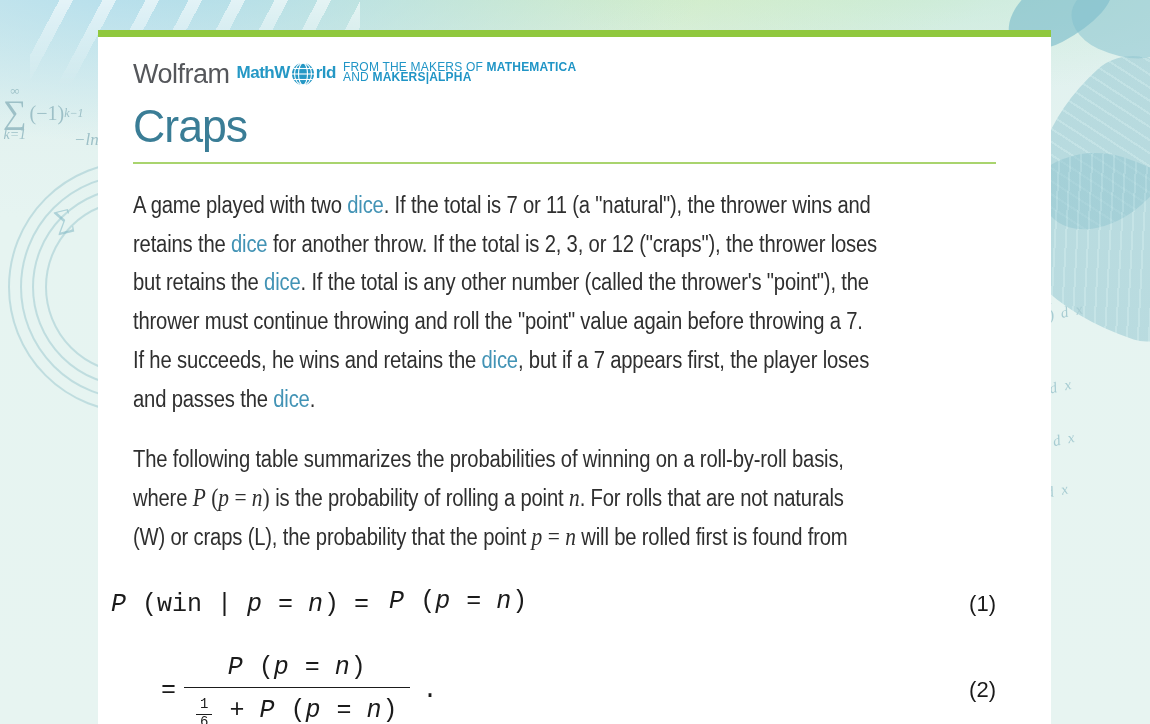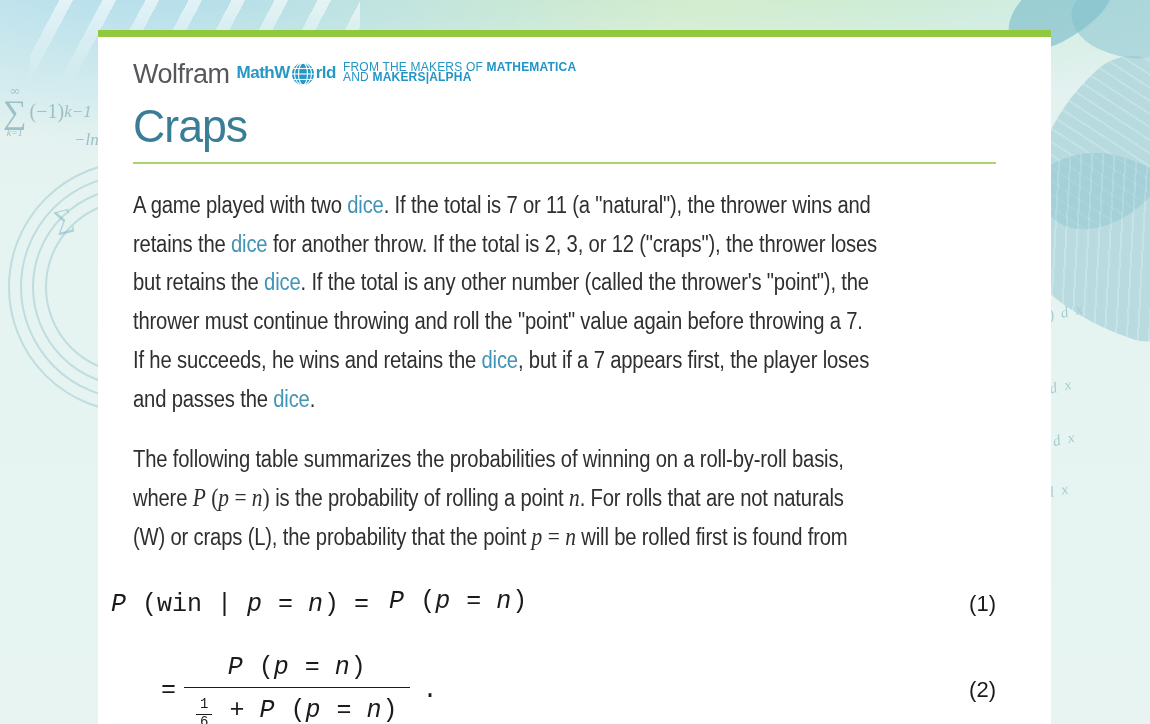--- a/index.html
+++ b/index.html
@@ -26,23 +26,23 @@
   .leaf-b{left:1008px;top:160px;width:220px;height:170px;transform:rotate(18deg);border-radius:40% 60% 30% 70%/50% 40% 60% 50%;}
   .swirl{border:2px solid rgba(128,183,195,.38);border-radius:50%;background:transparent;}
   .bg-sketch{left:54px;top:204px;font-family:"Liberation Serif",serif;font-size:27px;
     color:rgba(128,183,195,.55);transform:rotate(-14deg);}
   
   .bgmath{position:absolute;z-index:1;color:#9dc0c7;font-family:"Liberation Serif",serif;pointer-events:none;}
   .bg-sum{left:3px;top:84px;display:flex;align-items:center;}
   .sum-col{display:inline-flex;flex-direction:column;align-items:center;line-height:1;}
   .sum-inf{font-size:13px;}
   .sum-sigma{font-size:33px;line-height:.95;}
-  .sum-low{font-size:10px;font-style:italic;}
+  .sum-low{font-size:14px;font-style:italic;}
   .sum-body{font-size:20px;margin-left:3px;}
-  .sum-exp{font-size:17px;font-style:italic;vertical-align:super;line-height:1;}
+  .sum-exp{font-size:12px;font-style:italic;vertical-align:super;line-height:1;}
   .bg-ln{left:74px;top:130px;font-size:17px;font-style:italic;}
   .frag{color:#a7ccd2;font-style:italic;font-size:16px;white-space:nowrap;transform:rotate(-12deg);}
   .frag .bar{border-top:3px double #a7ccd2;padding-top:2px;}
   .frag .tail{font-size:15px;margin-left:7px;letter-spacing:2px;}
   
   .card{position:absolute;z-index:2;left:98px;top:30px;width:953px;height:694px;background:#fff;overflow:hidden;}
   .topbar{height:7px;background:#90c83e;}
   .content{padding:22px 55px 0 35px;}
   
   .logo-row{display:flex;align-items:flex-start;height:30px;}

